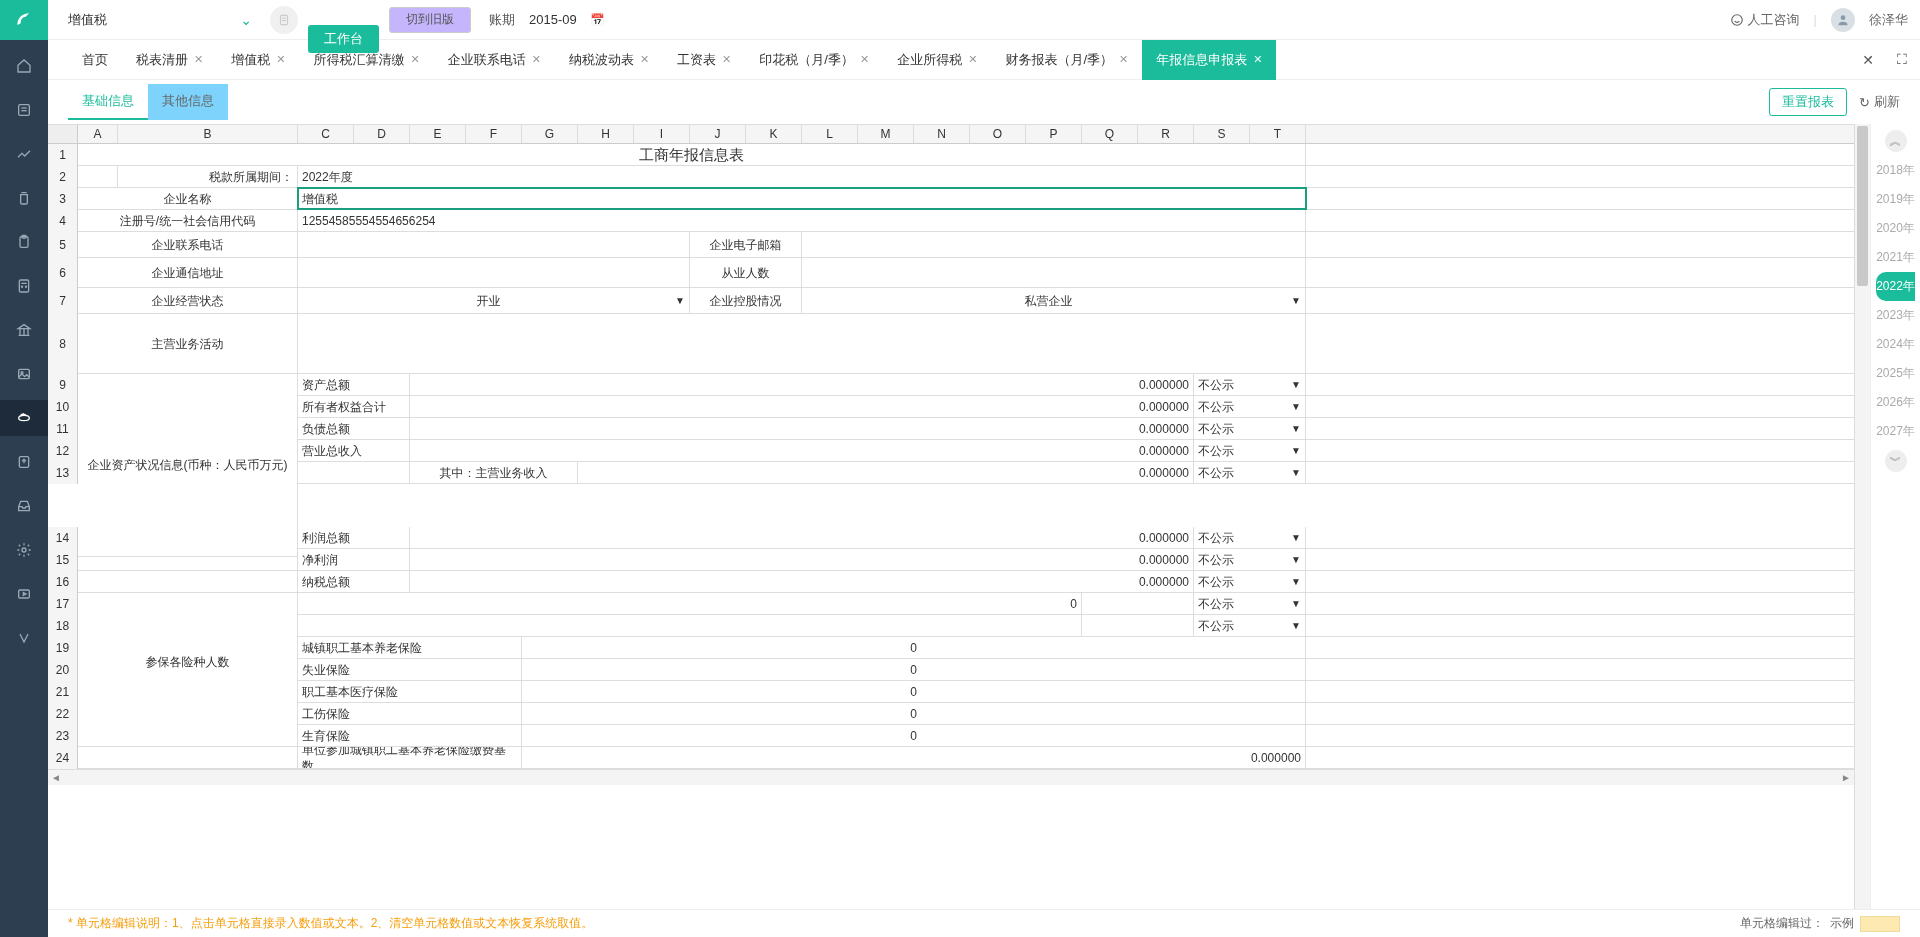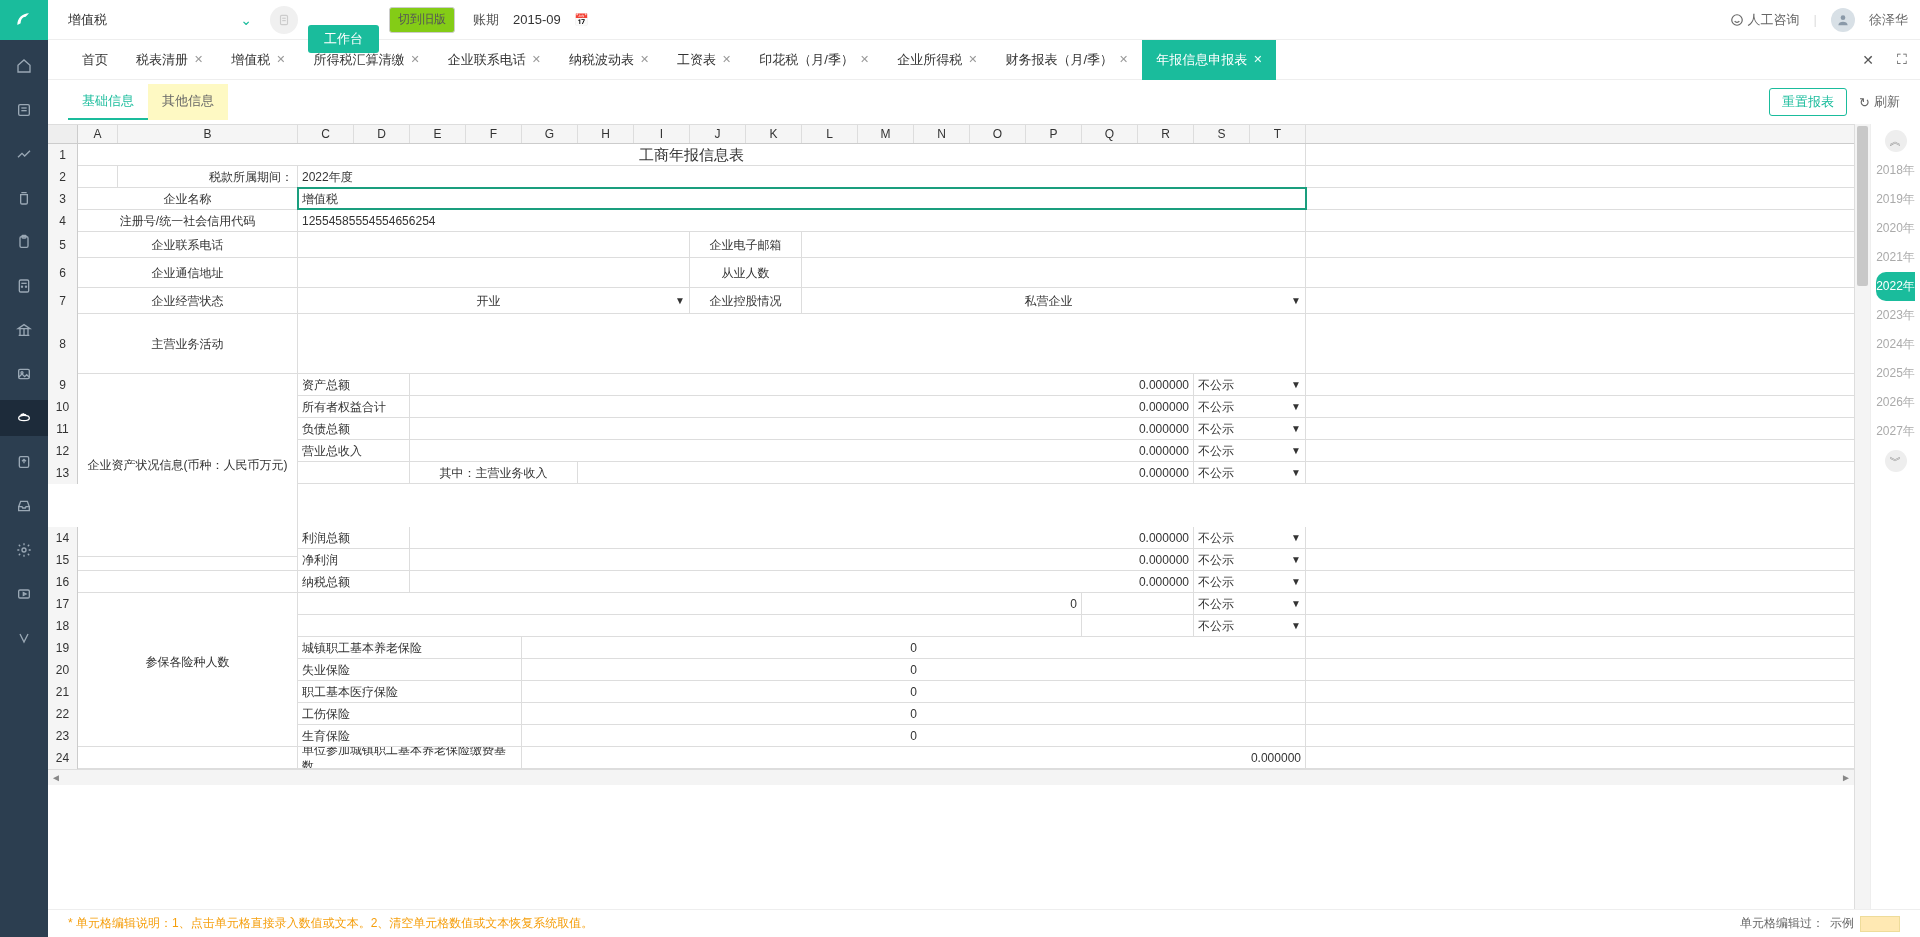--- a/index.html
+++ b/index.html
@@ -8,38 +8,38 @@
   .sidebar { width: 48px; background: #2c3e50; display: flex; flex-direction: column; align-items: center; padding-top: 0; }
   .sidebar .logo { width: 48px; height: 40px; background: #1abc9c; display:flex; align-items:center; justify-content:center; }
   .sidebar .nav-icon { width: 48px; height: 36px; display:flex; align-items:center; justify-content:center; color:#9aa8b5; cursor:pointer; margin-top:8px; }
   .sidebar .nav-icon.active { background:#1d2b3a; color:#fff; }
   .main { flex:1; display:flex; flex-direction:column; position:relative; }
   .topbar { height:40px; display:flex; align-items:center; border-bottom:1px solid #eee; padding:0 12px; gap:10px; }
   .company-select { width:200px; height:28px; border:none; display:flex; align-items:center; justify-content:space-between; padding:0 8px; color:#333; font-size:13px; }
   .chev { color:#1abc9c; font-size:14px; }
   .round-btn { width:28px; height:28px; border-radius:50%; background:#f0f0f0; display:flex; align-items:center; justify-content:center; color:#ccc; }
   .btn-primary { background:#1abc9c; color:#fff; border:none; height:28px; padding:0 16px; border-radius:3px; font-size:13px; cursor:pointer;margin-top:38px; }
-  .btn-outline { background:#84cc16; border:1px solid #ccc; height:26px; padding:0 8px; border-radius:3px; font-size:12px; cursor:pointer; color:#555; }
+  .btn-outline { background:#c4b5fd; border:1px solid #ccc; height:26px; padding:0 16px; border-radius:3px; font-size:12px; cursor:pointer; color:#555; }
   .period-label { font-size:13px; color:#555; margin-left:8px; }
   .period-value { font-size:13px; color:#333; margin-left:4px; }
   .cal-icon { color:#1abc9c; margin-left:4px; }
   .top-right { margin-left:auto; display:flex; align-items:center; gap:14px; color:#666; font-size:13px; }
   .avatar { width:24px; height:24px; border-radius:50%; background:#d8e0e6; display:flex; align-items:center; justify-content:center; color:#8a99a8; font-size:14px; }
   .tabs-bar { height:40px; display:flex; align-items:center; border-bottom:1px solid #eee; padding-left:20px; gap:0; position:relative; }
   .tab { padding:0 14px; height:40px; display:flex; align-items:center; gap:6px; font-size:13px; color:#333; cursor:pointer; white-space:nowrap; }
   .tab.active { background:#1abc9c; color:#fff; }
   .tab .close-x { font-size:11px; color:#999; }
   .tab.active .close-x { color:#e8fff9; }
   .tabs-right { margin-left:auto; display:flex; align-items:center; gap:10px; padding-right:6px; }
   .tabs-right .icon-btn { width:24px; height:24px; display:flex;align-items:center;justify-content:center; color:#555; cursor:pointer; font-size:14px; }
   .subbar { height:44px; display:flex; align-items:center; padding:0 20px; }
   .subtabs { display:flex; }
   .subtab { padding:8px 14px; font-size:13px; color:#666; cursor:pointer; }
   .subtab.active { color:#1abc9c; border-bottom:2px solid #1abc9c; background:#fff; }
-  .subtab.inactive { background:#fef9c3; }
+  .subtab.inactive { background:#7dd3fc; }
   .subbar-right { margin-left:auto; display:flex; gap:12px; align-items:center; }
   .btn-reset { border:1px solid #1abc9c; color:#1abc9c; background:#fff; height:28px; padding:0 12px; border-radius:3px; font-size:13px; cursor:pointer; }
   .btn-refresh { color:#666; font-size:13px; display:flex; align-items:center; gap:4px; cursor:pointer; }
   .sheet-wrap { flex:1; display:flex; overflow:hidden; padding:0 0 0 0; }
   .sheet { flex:1; position:relative; overflow:hidden; }
   .col-headers { display:flex; height:20px; background:#f5f5f5; border-top:1px solid #ddd; border-bottom:1px solid #ccc; margin-left:0; }
   .corner { width:30px; border-right:1px solid #ccc; background:#eee; }
   .col-h { border-right:1px solid #ddd; text-align:center; font-size:12px; color:#333; line-height:19px; position:relative; }
   .grid-body { position:relative; }
   .grid-row { display:flex; border-bottom:1px solid #ddd; }

